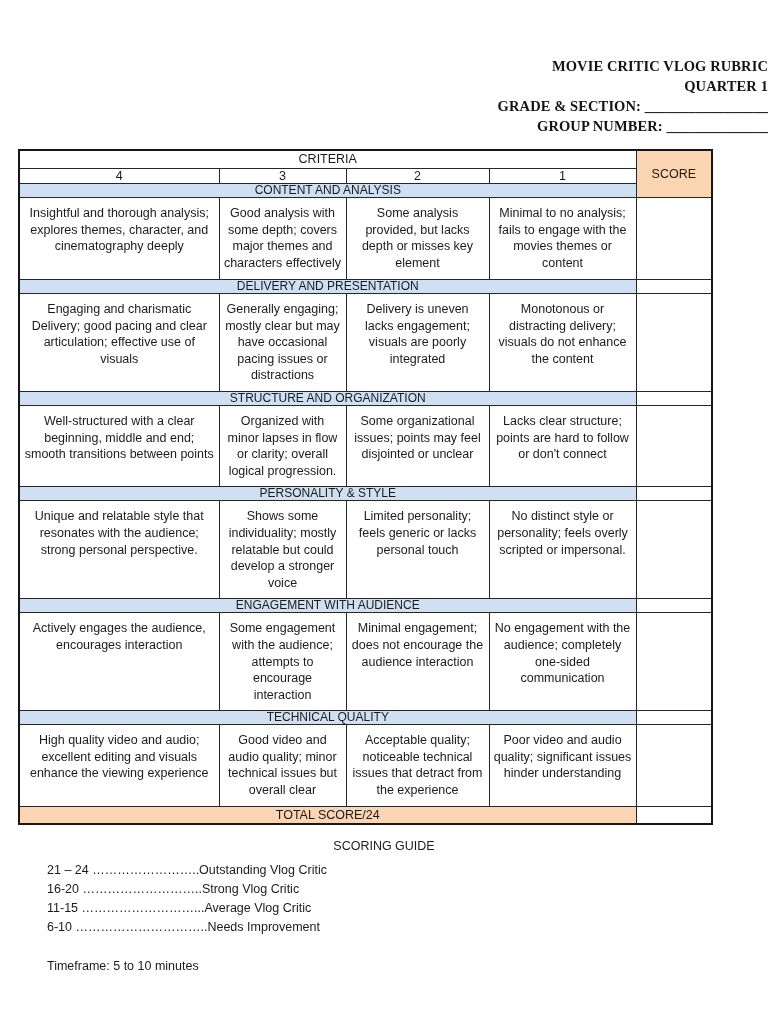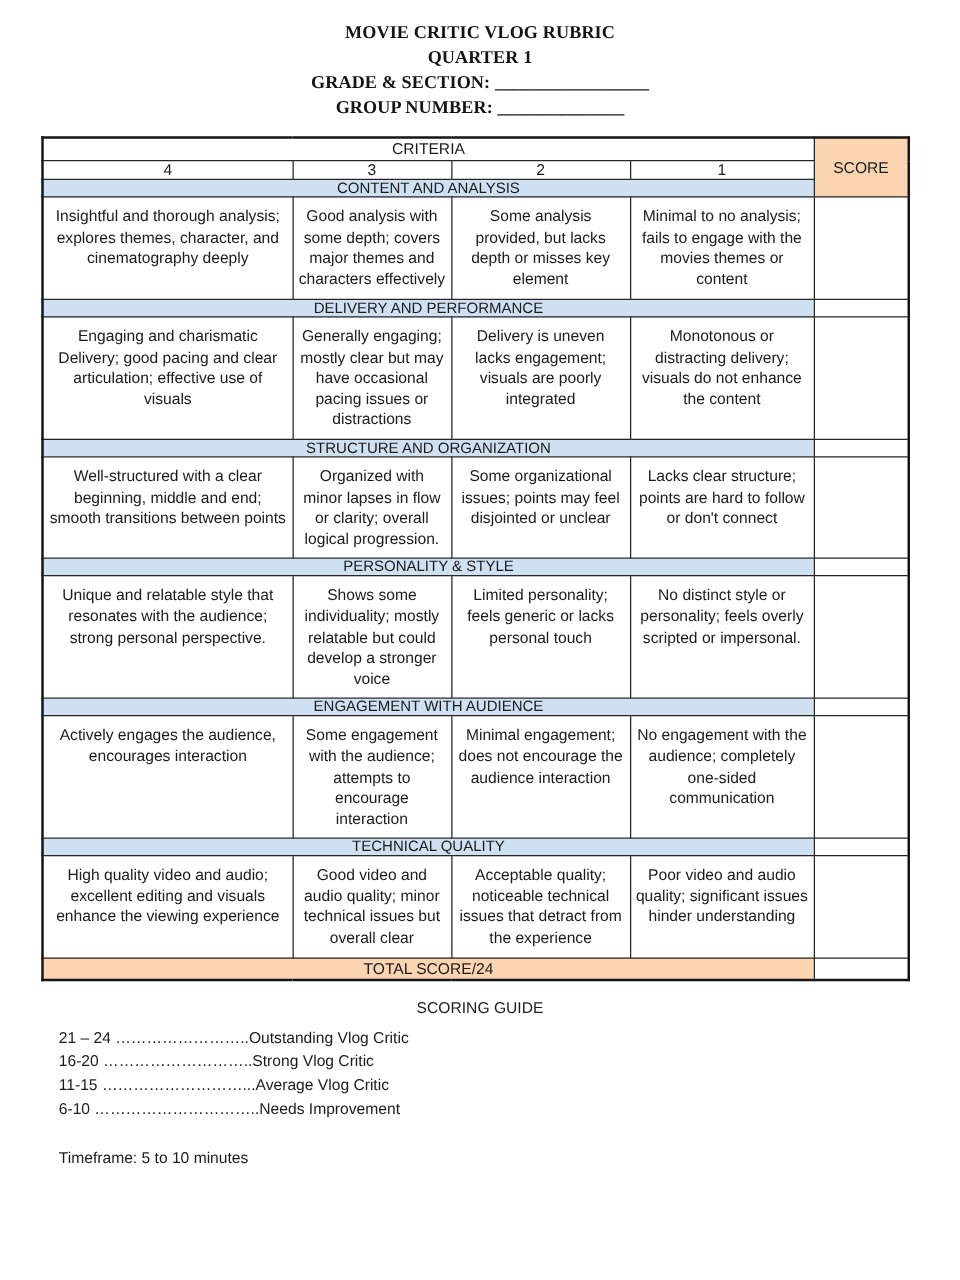--- a/index.html
+++ b/index.html
@@ -11,32 +11,32 @@
   html,body{margin:0;padding:0;}
   body{
     width:768px;height:1024px;background:#ffffff;
     font-family:"Liberation Sans",sans-serif;color:var(--ink);
     overflow:hidden;
   }
   .page{position:relative;width:768px;height:1024px;background:#fff;}
 
   
   .title-block{
-    padding-top:16px;text-align:center;
+    padding-top:56px;text-align:right;
     font-family:"Liberation Serif",serif;font-weight:bold;
     font-size:14.5px;line-height:20px;color:#141414;
     letter-spacing:.1px;
   }
   .title-line{white-space:pre;}
   .blank{letter-spacing:0;}
 
   
   table.rubric{
     border-collapse:collapse;table-layout:fixed;
-    width:693px;margin:13px 0 0 33px;
+    width:693px;margin:13px 0 0 18px;
     border:2px solid #161616;
   }
   table.rubric td{
     border:1px solid #262626;
     text-align:center;vertical-align:top;
     padding:7px 4px;
     font-size:12.5px;line-height:16.6px;
   }
   tr.criteria-row td{height:17px;line-height:17px;padding:0 4px;vertical-align:middle;font-size:12.5px;}
   tr.levels-row td{height:14px;line-height:14px;padding:0 4px;vertical-align:middle;font-size:12.5px;}
@@ -93,21 +93,21 @@
     </tr>
     <tr style="height:82px">
       <td>Insightful and thorough analysis; explores themes, character, and cinematography deeply</td>
       <td>Good analysis with some depth; covers major themes and characters effectively</td>
       <td>Some analysis provided, but lacks depth or misses key element</td>
       <td>Minimal to no analysis; fails to engage with the movies themes or content</td>
       <td class="score-cell"></td>
     </tr>
 
     <tr class="band-row">
-      <td colspan="4">DELIVERY AND PERFORMANCE</td>
+      <td colspan="4">DELIVERY AND PRESENTATION</td>
       <td class="score-cell"></td>
     </tr>
     <tr style="height:81px">
       <td>Engaging and charismatic Delivery; good pacing and clear articulation; effective use of visuals</td>
       <td>Generally engaging; mostly clear but may have occasional pacing issues or distractions</td>
       <td>Delivery is uneven lacks engagement; visuals are poorly integrated</td>
       <td>Monotonous or distracting delivery; visuals do not enhance the content</td>
       <td class="score-cell"></td>
     </tr>
 

